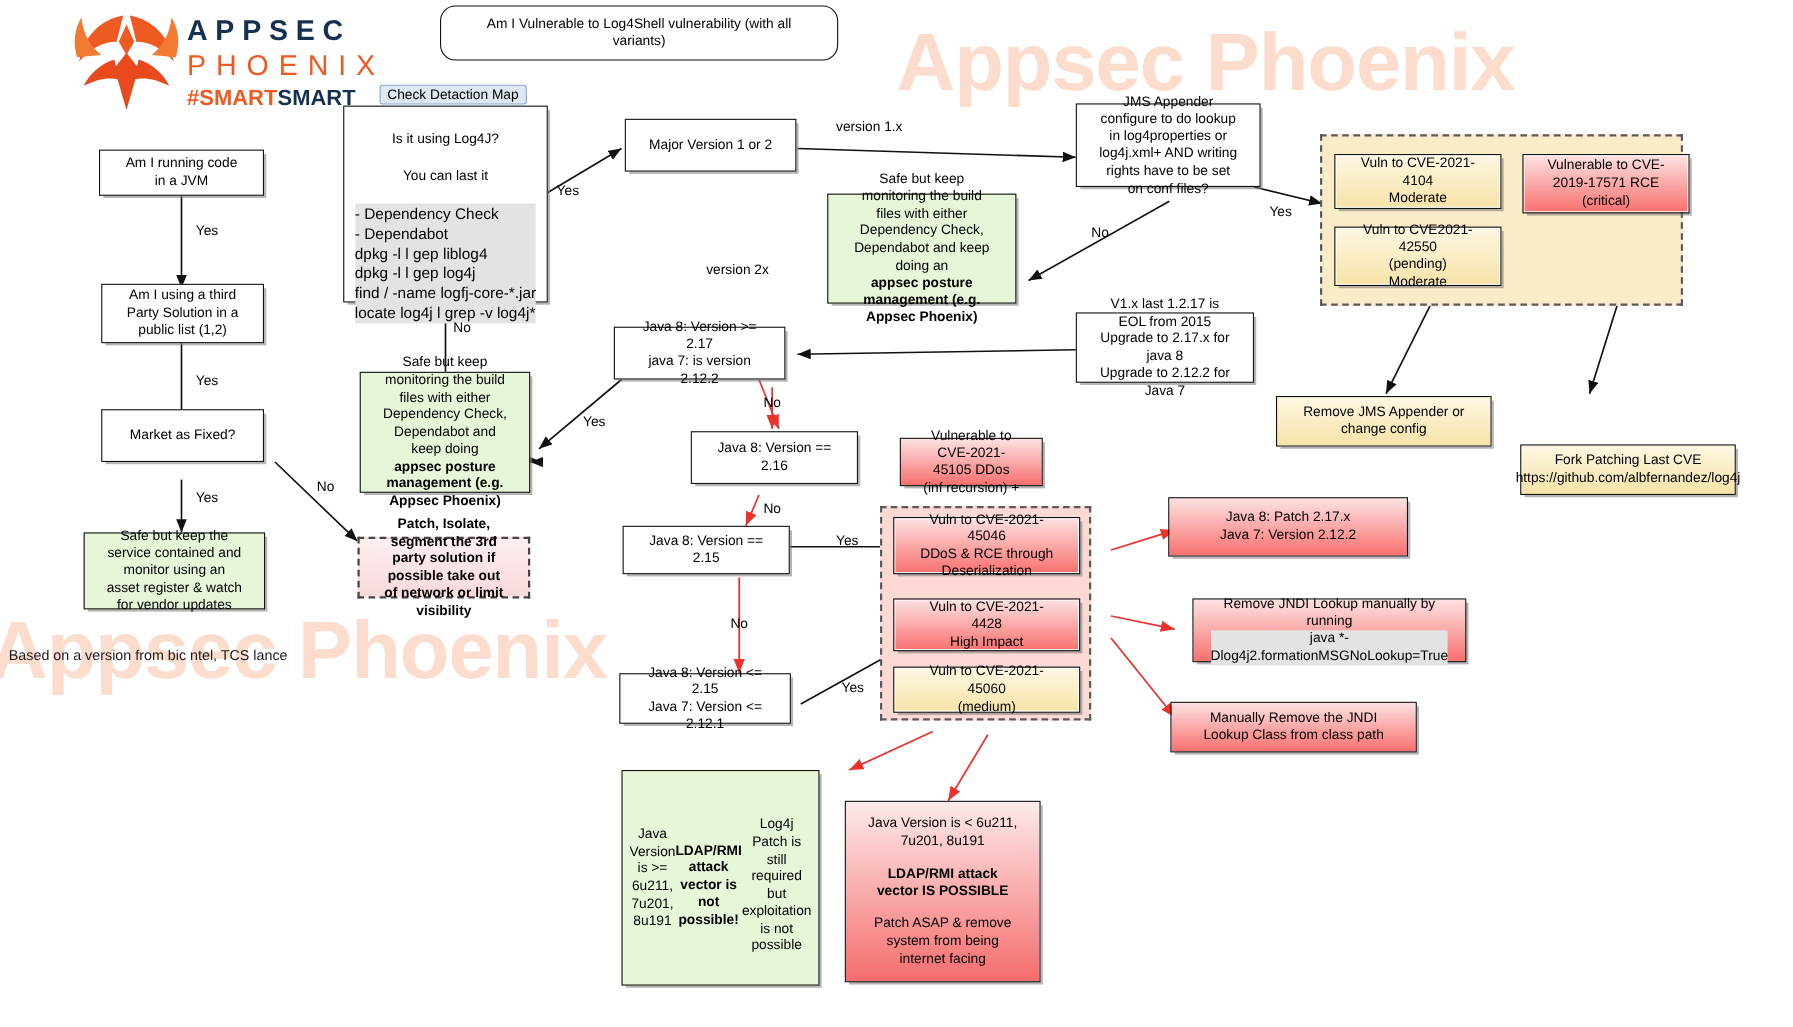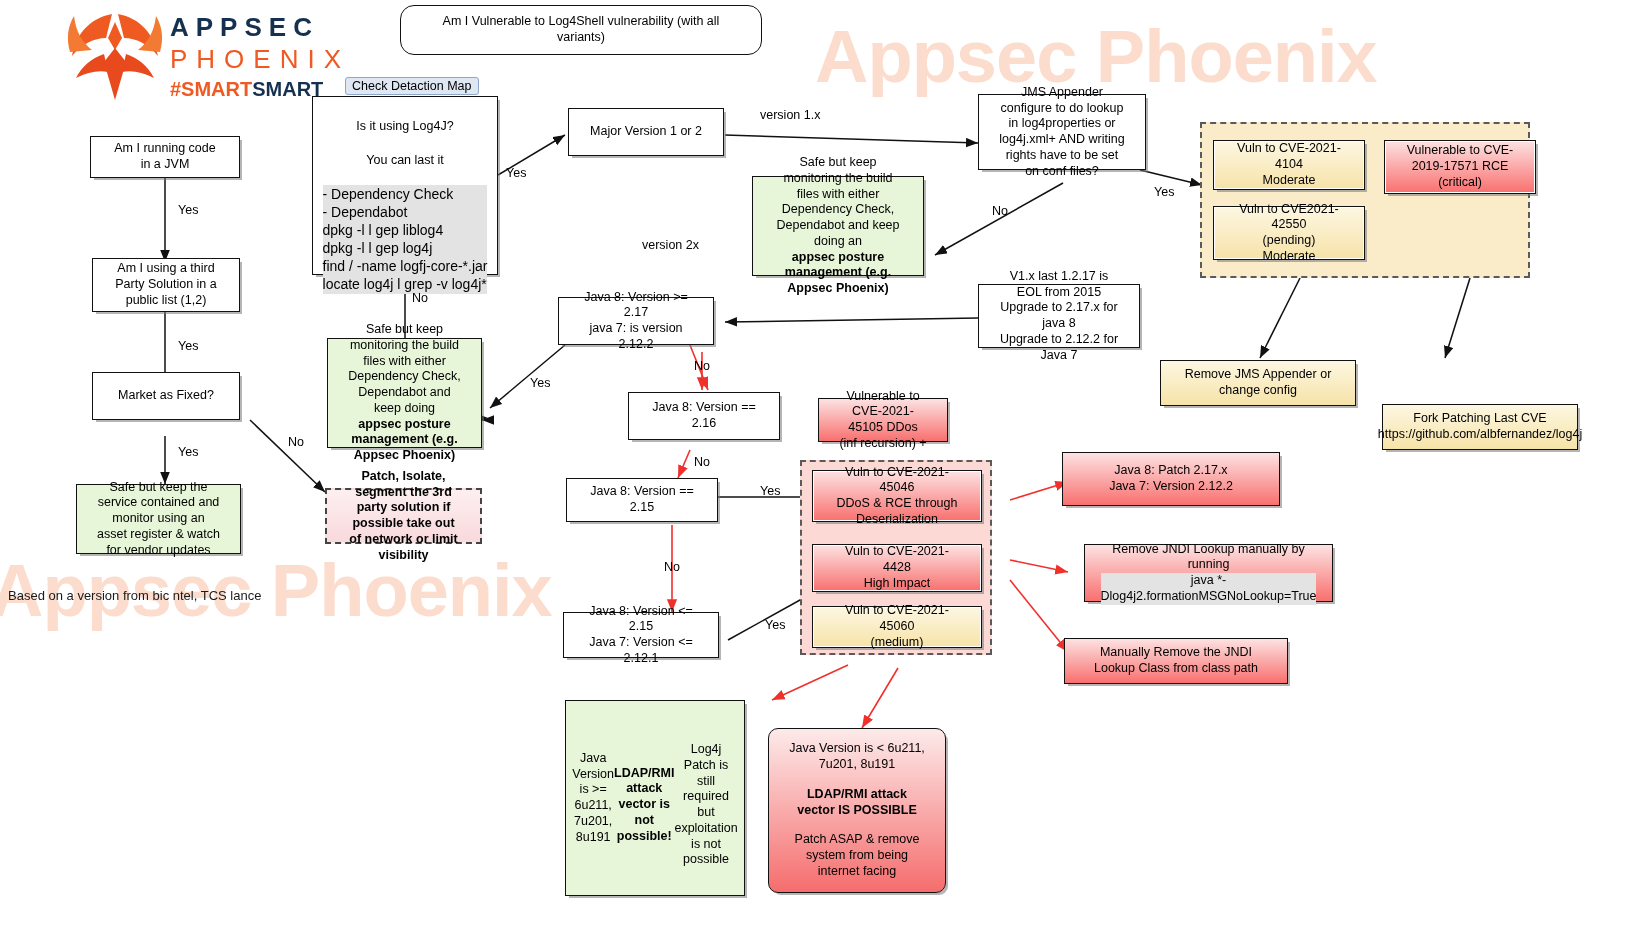--- a/index.html
+++ b/index.html
@@ -26,21 +26,21 @@
   svg.edges{position:absolute;left:0;top:0;width:1630px;height:934px;pointer-events:none;}
 
   
   .node{position:absolute;box-sizing:border-box;border:1.6px solid #111;
         background:#fff;display:flex;align-items:center;justify-content:center;
         text-align:center;font-size:12.5px;color:#000;line-height:1.26;
         padding:4px 20px;box-shadow:3px 3px 0 -1px rgba(120,120,120,.55);}
   .node.inner{box-shadow:3px 3px 0 -1px rgba(120,120,120,.55), inset 0 0 0 1px #fff;}
   .green{background:#e7f5d8;}
   .red{background:linear-gradient(#fde2e2,#f8706f);}
-  .red2{background:linear-gradient(#fdeaea,#f56d6d);border-radius:10px;}
+  .red2{background:linear-gradient(#fdeaea,#f56d6d);}
   .yellow{background:linear-gradient(#fdf7e3,#f7e3a8);}
   .pinkdash{background:linear-gradient(#fdeff0,#f9d9dc);border:2px dashed #444;
             box-shadow:none;font-weight:bold;}
   .cluster{position:absolute;box-sizing:border-box;border:2px dashed #5a5a5a;}
   .cluster-y{background:#fbecc9;}
   .cluster-p{background:#fcd9d4;}
   .bold{font-weight:bold;}
   .rounded{border-radius:14px;box-shadow:none;}
   .mono-hl{background:#e3e3e3;}
   .codeblock{background:#e3e3e3;display:inline-block;text-align:left;}

